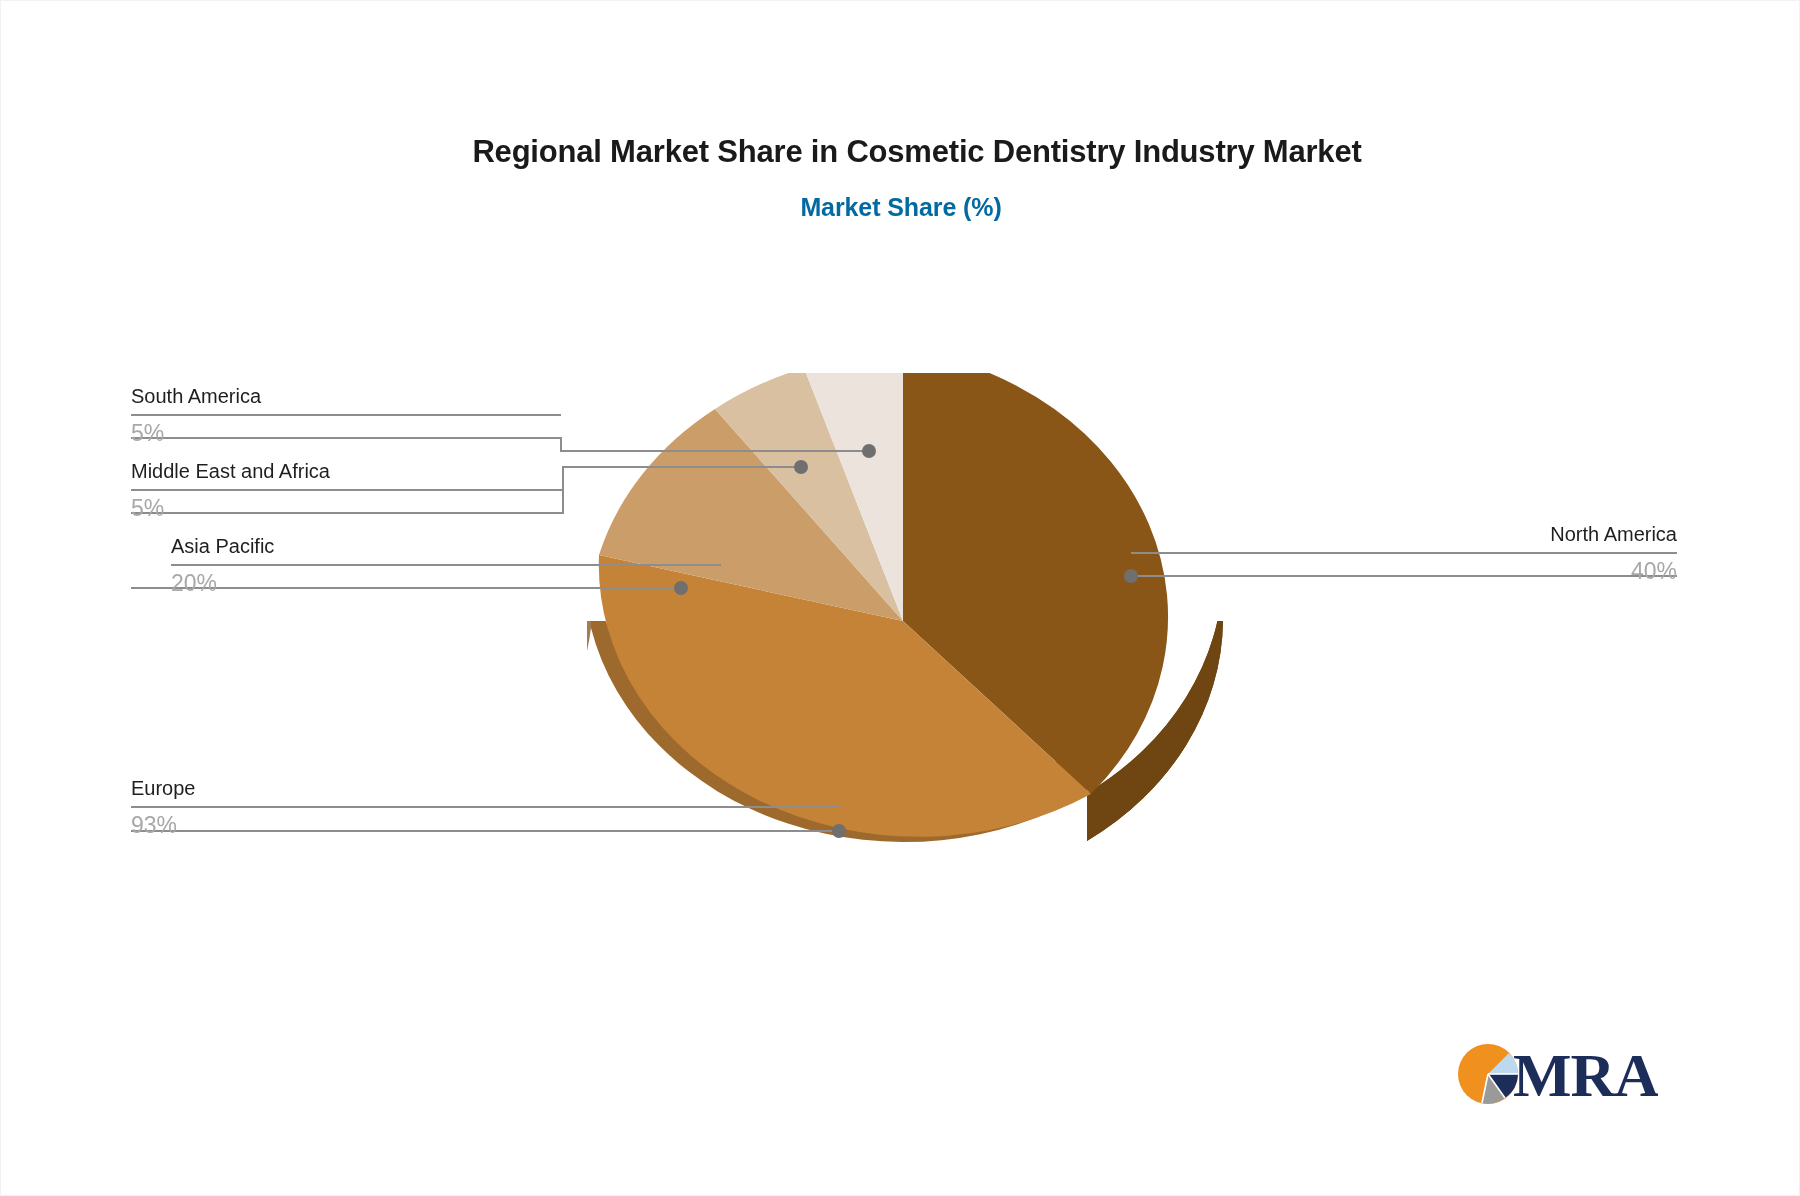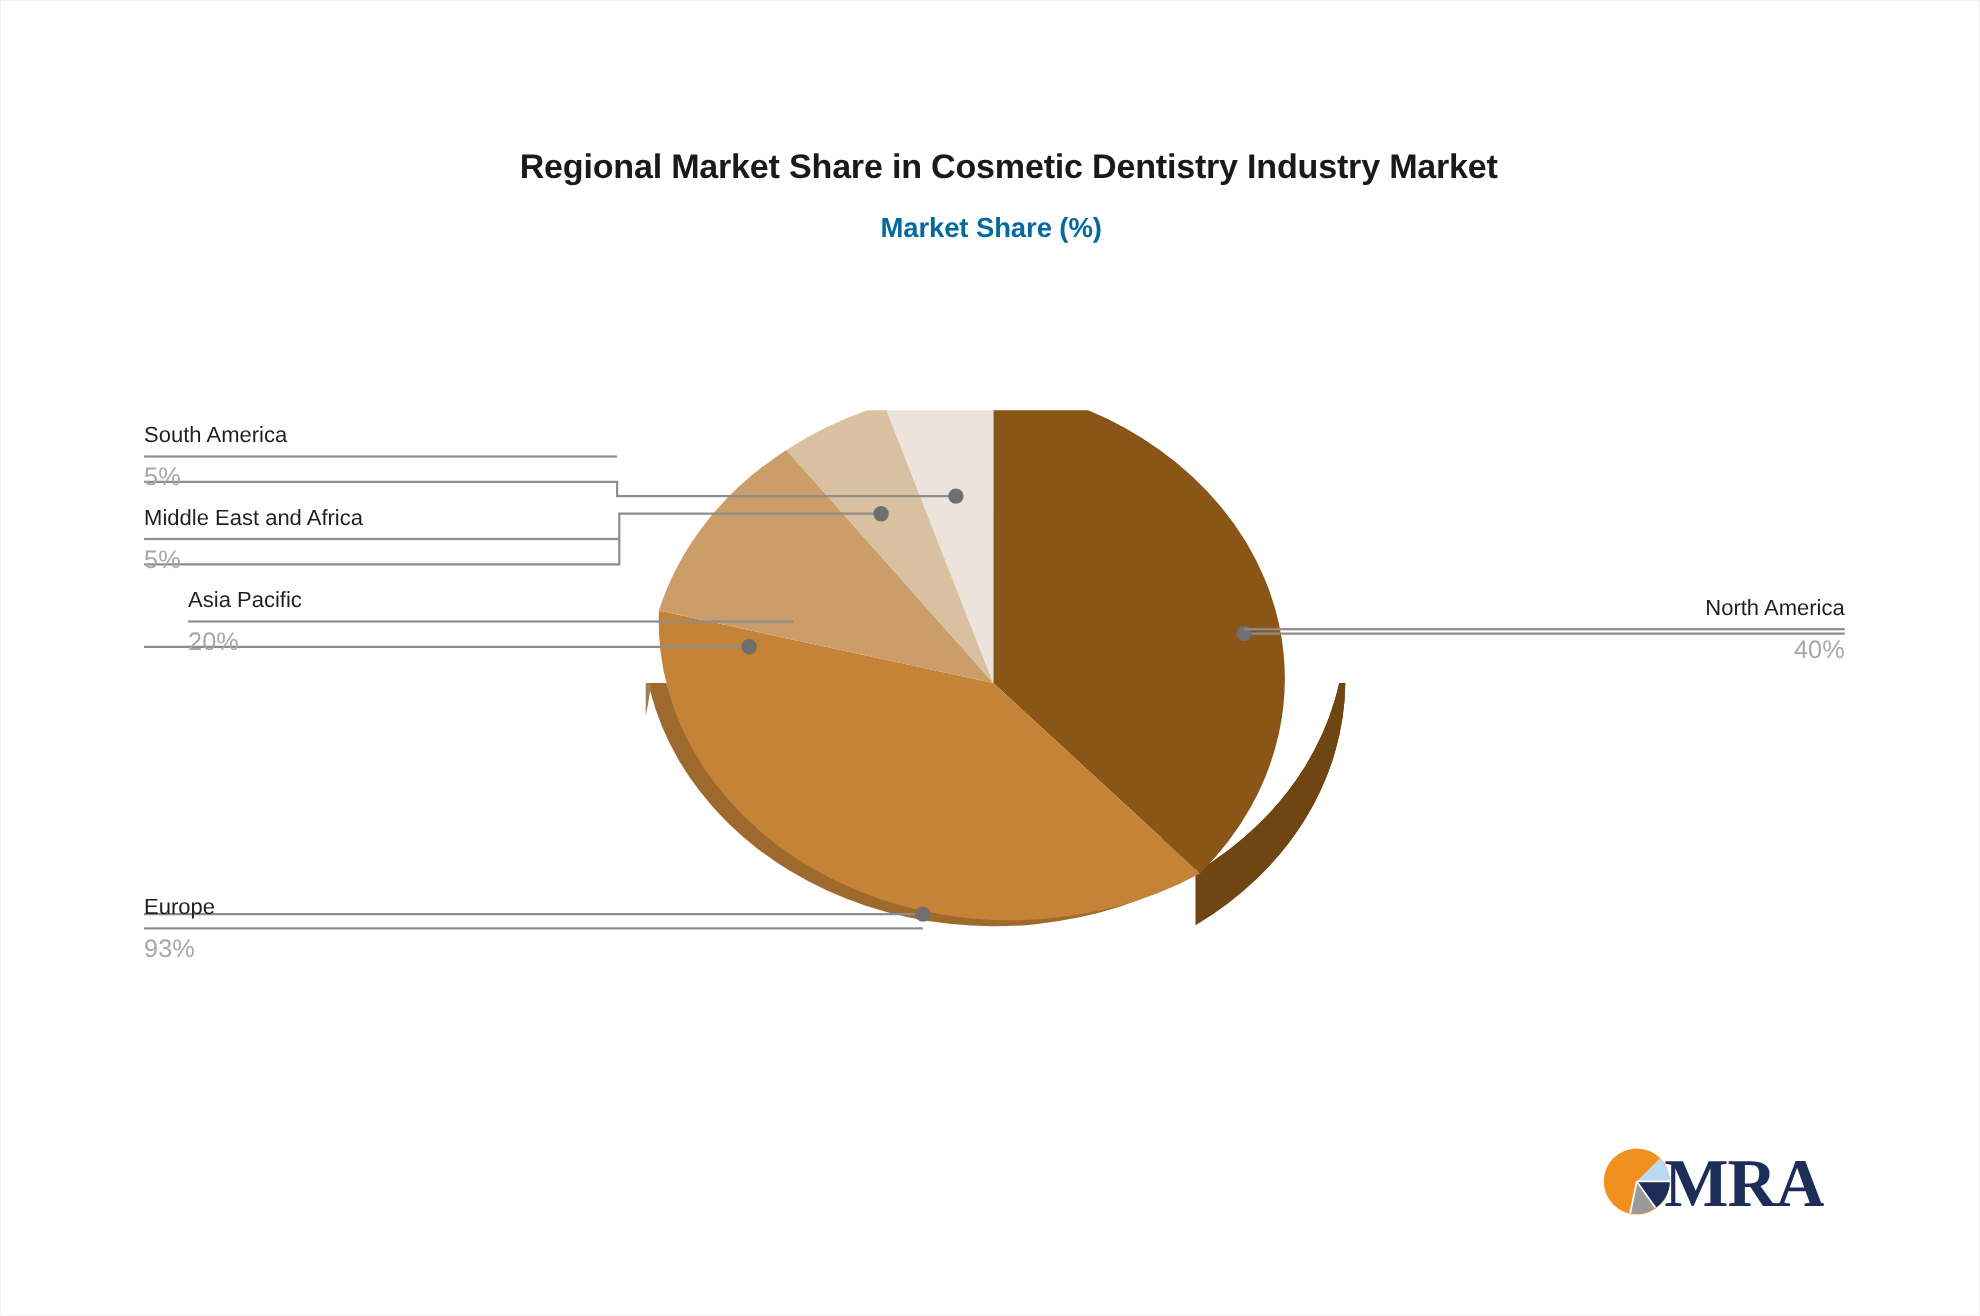--- a/index.html
+++ b/index.html
@@ -68,21 +68,21 @@
     height: 0;
     border-top: 2px solid #8d8d8d;
     margin: 3px 0 2px 0;
   }
   .callout .cl-val {
     font-size: 23px;
     color: #a8a8a8;
     line-height: 30px;
     white-space: nowrap;
   }
-  .callout.right { text-align: right; margin-top: 19px; }
+  .callout.right { text-align: right; }
   .callout.left  { text-align: left; }
 
   
   #connectors {
     position: absolute;
     left: 0; top: 0;
     width: 1800px; height: 1196px;
     pointer-events: none;
   }
 
@@ -171,21 +171,21 @@
     <div class="cl-rule"></div>
     <div class="cl-val">5%</div>
   </div>
 
   <div class="callout left" style="left:130px; top:530px; width:550px;margin-left:40px;">
     <div class="cl-name">Asia Pacific</div>
     <div class="cl-rule"></div>
     <div class="cl-val">20%</div>
   </div>
 
-  <div class="callout left" style="left:130px; top:809px; width:708px;">
+  <div class="callout left" style="left:130px; top:772px; width:708px;">
     <div class="cl-name">Europe</div>
     <div class="cl-rule"></div>
     <div class="cl-val">93%</div>
   </div>
 
   <div class="callout right" style="left:1130px; top:518px; width:546px;">
     <div class="cl-name">North America</div>
     <div class="cl-rule"></div>
     <div class="cl-val">40%</div>
   </div>

